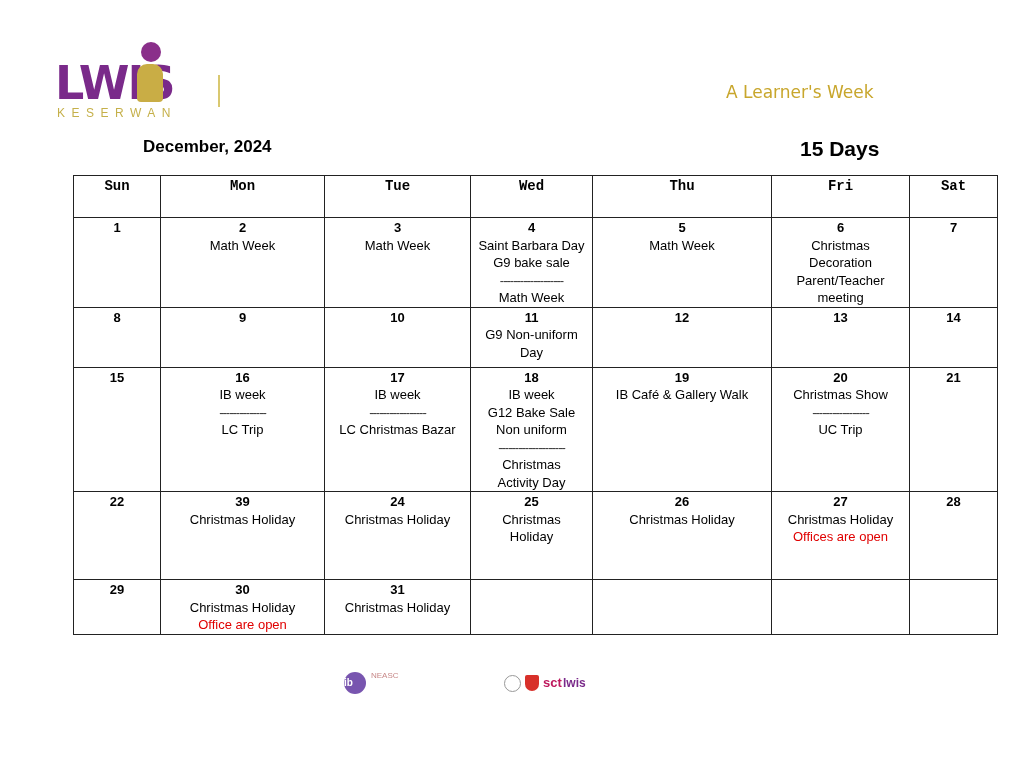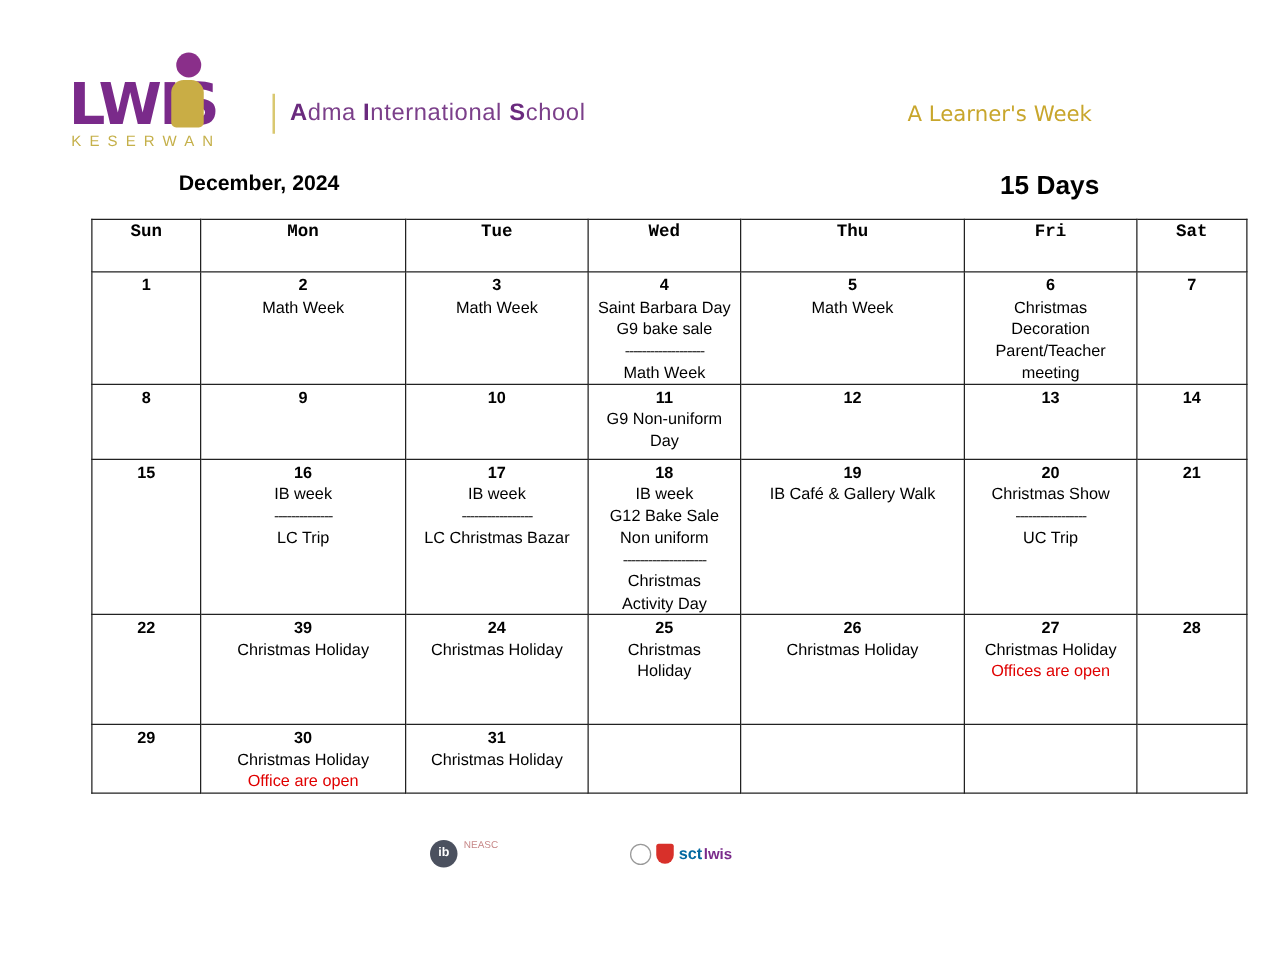--- a/index.html
+++ b/index.html
@@ -24,41 +24,38 @@
   table.cal th, table.cal td { border: 1.5px solid #222; text-align: center; vertical-align: top; }
   table.cal th { height: 42px; font-family: Liberation Mono, monospace; font-weight: bold; font-size: 14px; padding-top: 2px; }
   table.cal td { font-size: 13px; line-height: 17.5px; padding-top: 1px; }
   .daynum { font-weight: bold; display: block; }
   .ev { display: block; }
   .ev.sep { letter-spacing: -1px; color: #333; }
   .ev.red { color: #e00000; }
 
   .footer-logos { position: absolute; top: 672px; left: 0; width: 1024px; height: 26px; }
   .flogo { position: absolute; top: 0; height: 24px; }
-  .ib { left: 344px; width: 22px; height: 22px; border-radius: 50%; background: #0f172a; opacity: 0.75; color: #fff; font-size: 10px; text-align: center; line-height: 22px; font-weight: bold; }
+  .ib { left: 344px; width: 22px; height: 22px; border-radius: 50%; background: #4c1d95; opacity: 0.75; color: #fff; font-size: 10px; text-align: left; line-height: 22px; font-weight: bold; }
   .neasc { left: 371px; width: 22px; font-size: 8px; color: #c78888; line-height: 8px; }
   .mini1 { left: 504px; width: 17px; height: 17px; border-radius: 50%; border: 1px solid #999; top: 3px; }
   .mini2 { left: 525px; width: 14px; height: 16px; top: 3px; background: #d8302a; border-radius: 2px 2px 7px 7px; }
-  .mini3 { left: 543px; width: 18px; height: 16px; top: 3px; color: #0369a1; font-weight: bold; font-size: 13px; line-height: 16px; }
+  .mini3 { left: 543px; width: 18px; height: 16px; top: 3px; color: #be185d; font-weight: bold; font-size: 13px; line-height: 16px; }
   .mini4 { left: 563px; width: 28px; top: 3px; color: #7a2a8a; font-weight: bold; font-size: 12px; line-height: 16px; }
 </style>
 </head>
 <body>
 
 <div class="header">
   <div class="logo">
     <div class="logo-text">LWIS</div>
     <div class="logo-globe"></div>
     <div class="logo-figure"></div>
     <div class="logo-sub">KESERWAN</div>
   </div>
   <div class="divider"></div>
-  <div class="school-name">
-    <b>A</b><span>dma </span><b>I</b><span>nternational </span><b>S</b><span>chool</span>
-  </div>
   <div class="tagline">A Learner's Week</div>
 </div>
 
 <div class="month-title">December, 2024</div>
 <div class="days-count">15 Days</div>
 
 <table class="cal">
   <colgroup>
     <col style="width:87px">
       <col style="width:164px">

